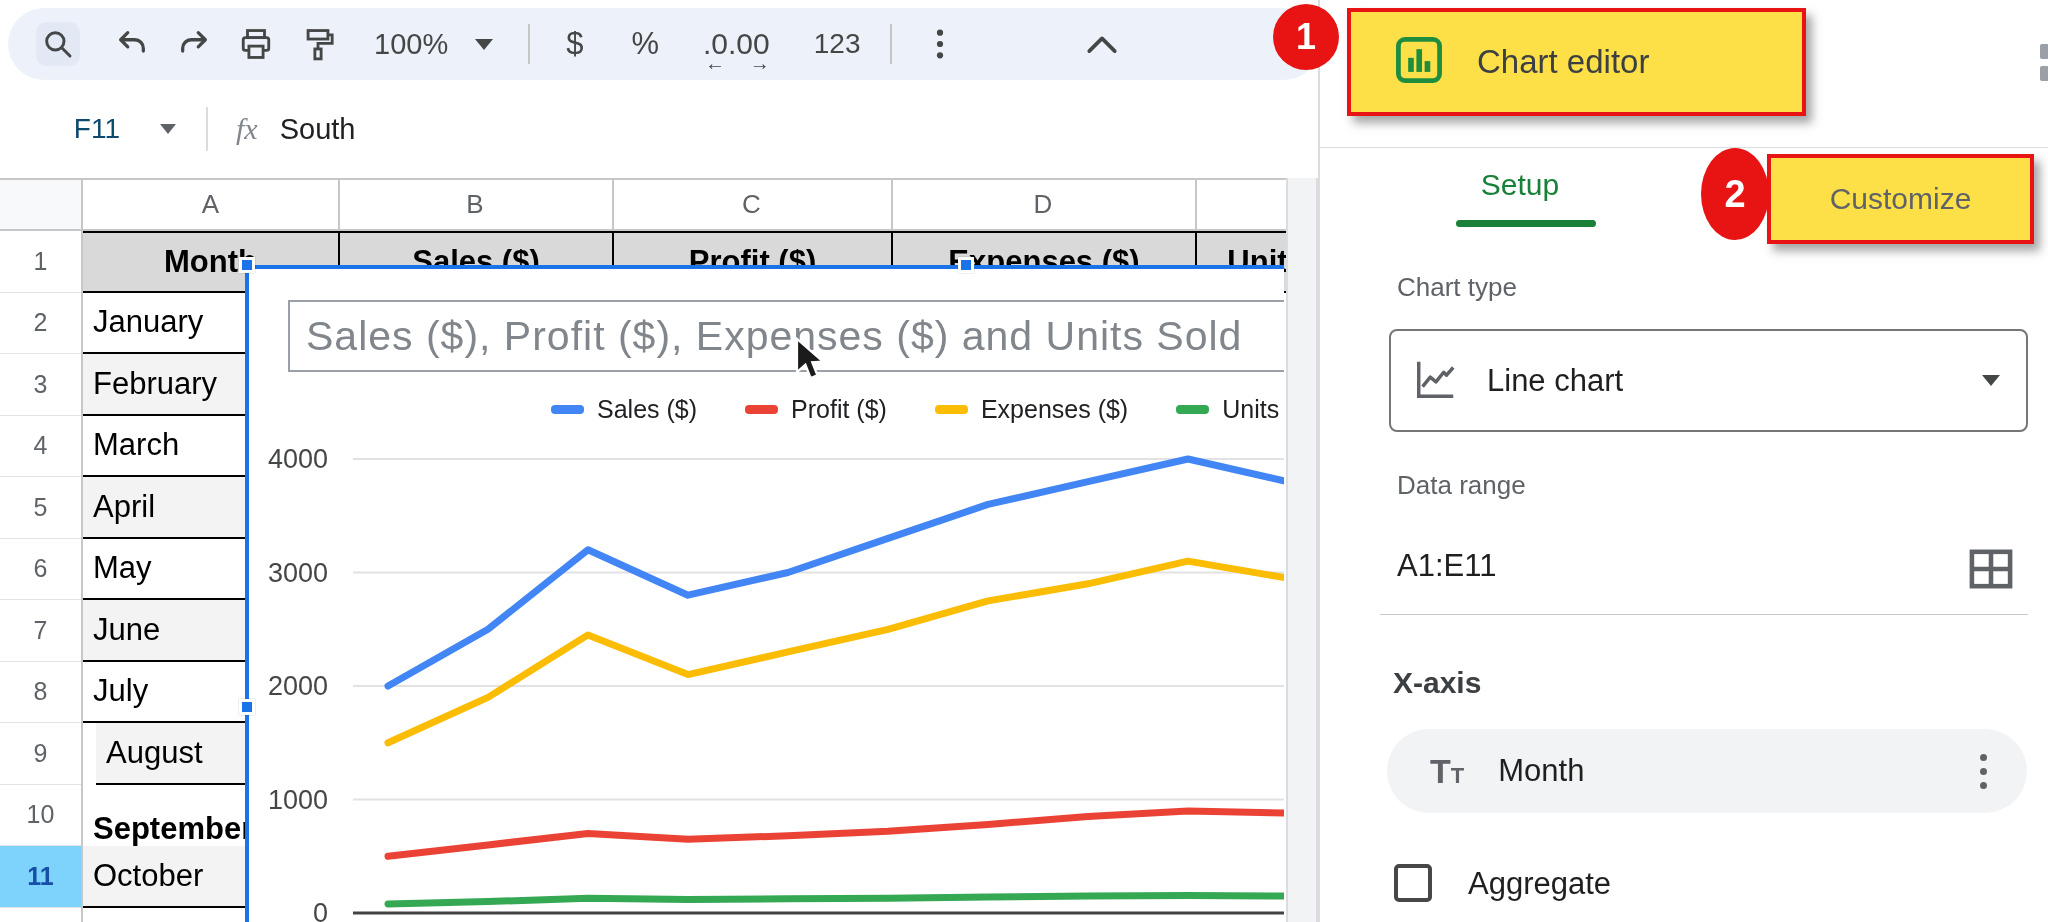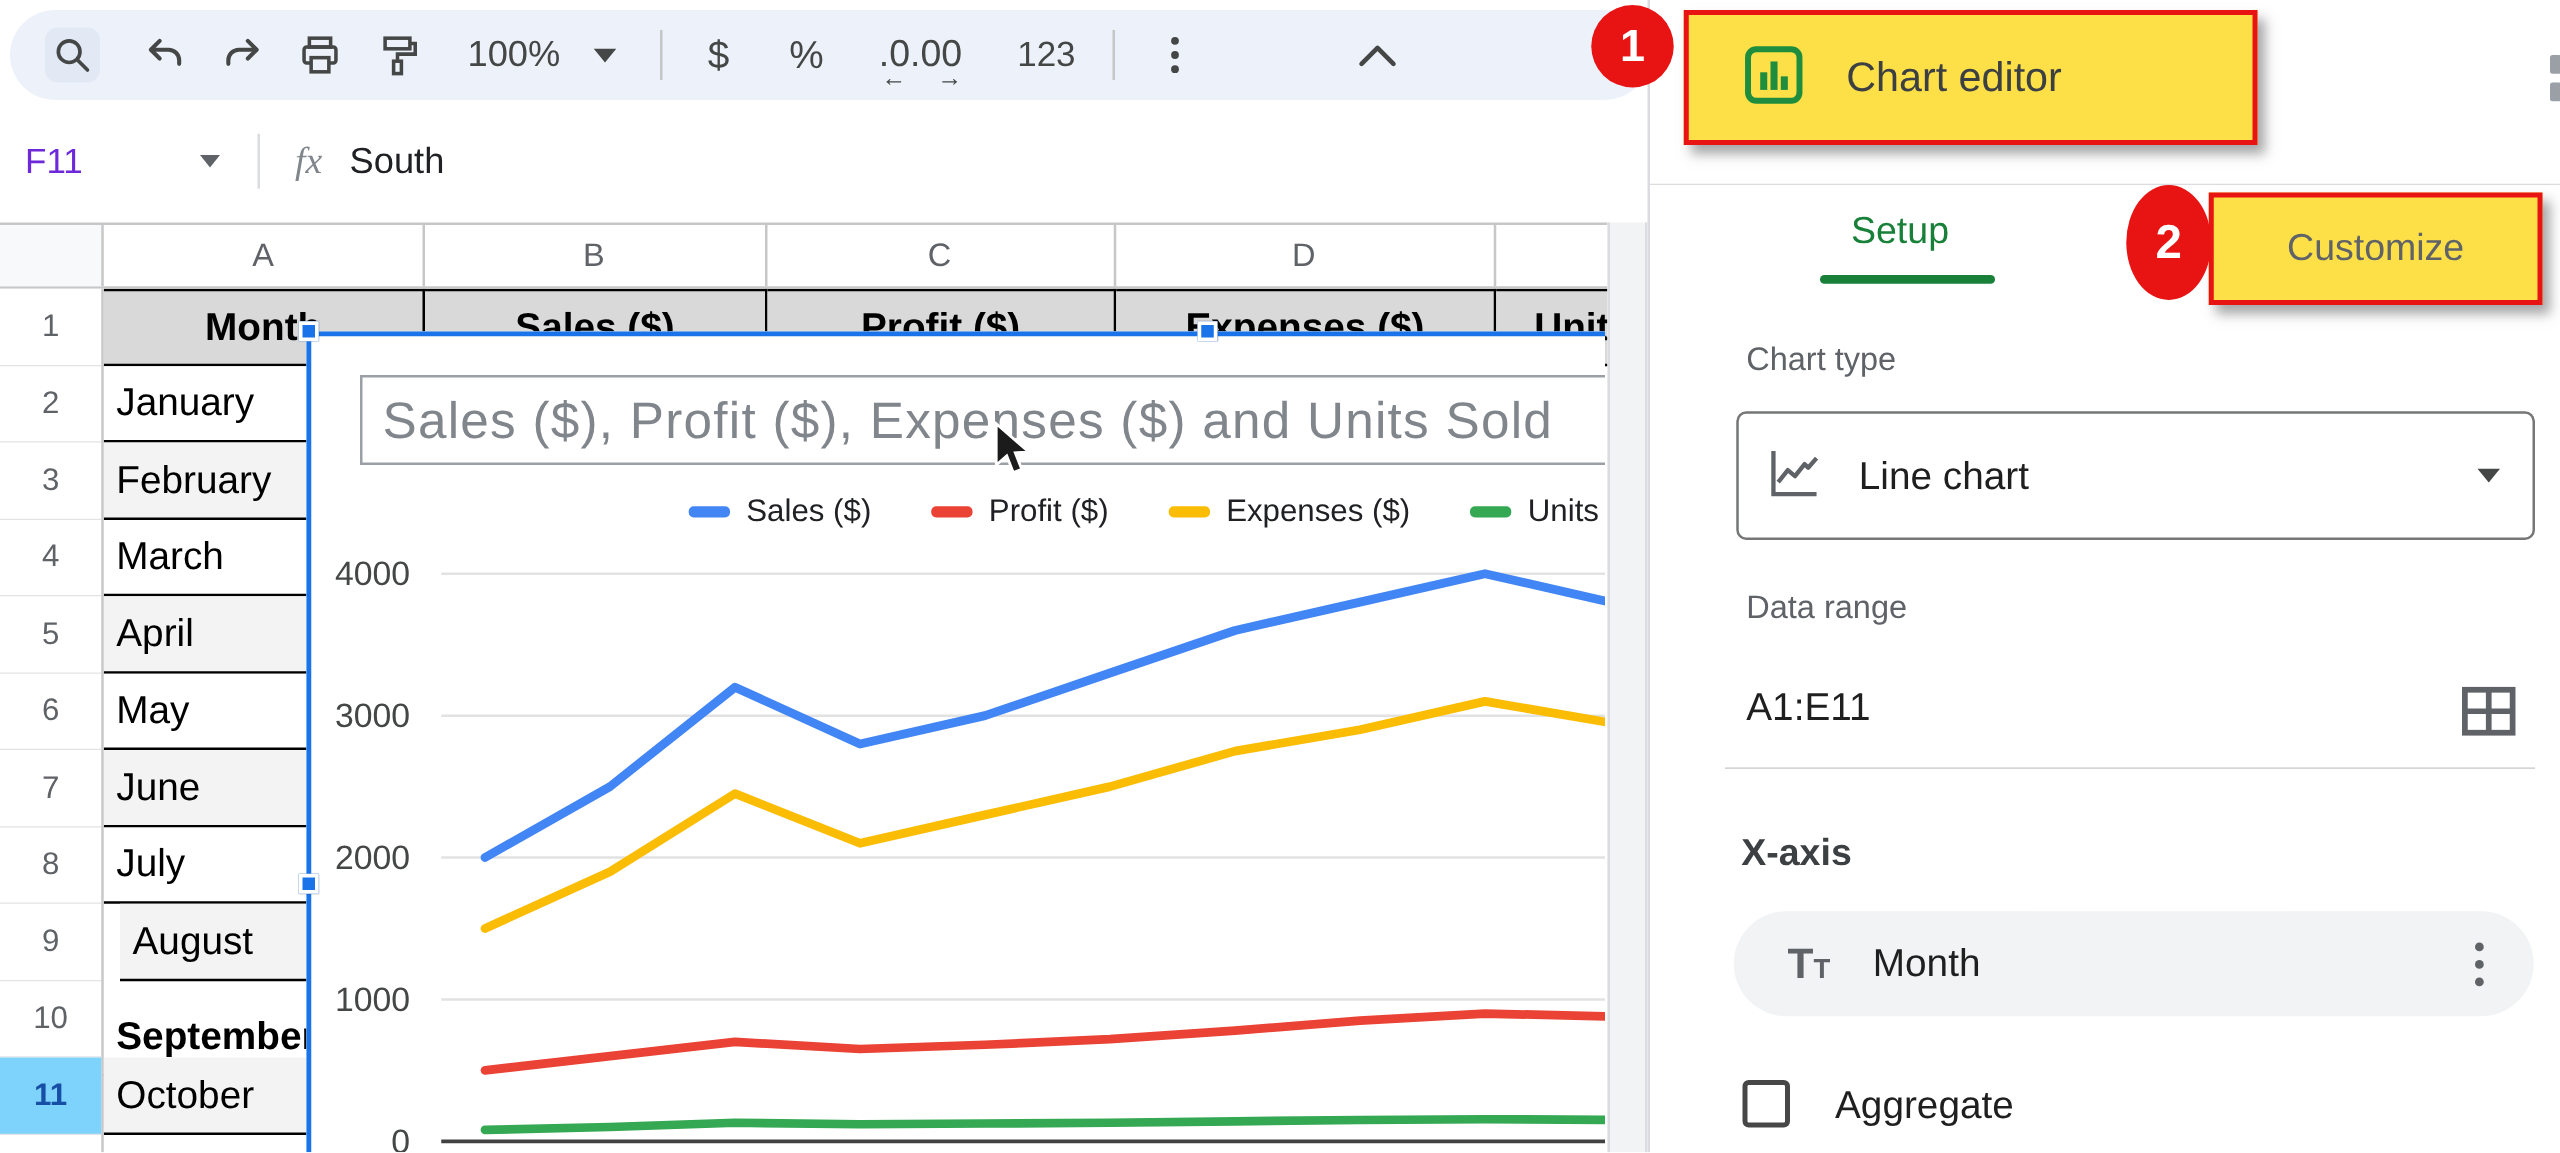--- a/index.html
+++ b/index.html
@@ -22,21 +22,21 @@
   
   .ann-circle { position:absolute; background:#e81313; color:#fff; font-weight:bold;
     display:flex; align-items:center; justify-content:center; border-radius:50%; z-index:60; }
   #circle1 { left:1273px; top:4px; width:66px; height:66px; font-size:36px; }
   #circle2 { left:1701px; top:148px; width:68px; height:92px; font-size:38px; border-radius:50%; }
   .ann-box { position:absolute; border:4px solid #e81313; background:#fde047;
     box-shadow:6px 7px 9px rgba(80,80,80,.5); z-index:50; }
   
   .formula-bar { position:absolute; left:0; top:80px; width:1286px; height:98px; background:#fff;
     display:flex; align-items:center; }
-  .namebox { width:120px; padding-left:20px; font-size:28px; color:#6d28d9; }
+  .namebox { width:120px; padding-left:20px; font-size:28px; color:#0c4a6e;text-align:right; }
   .fb-caret { margin-left:40px; }
   .fb-sep { width:2px; height:44px; background:#dadce0; margin-left:30px; }
   .fx { margin-left:28px; font-family:"Liberation Serif", serif; font-style:italic; font-size:30px; color:#80868b; }
   .fb-value { margin-left:22px; font-size:29px; color:#202124; }
   
   .col-headers { position:absolute; left:0; top:178px; width:1286px; height:53px; background:#fff;
     border-bottom:2px solid #c7c7c7; border-top:2px solid #c7c7c7; }
   .col-letter { position:absolute; top:0; height:100%; display:flex; align-items:center; justify-content:center;
     font-size:26px; color:#5f6368; }
   .col-line { position:absolute; top:0; width:2px; height:100%; background:#c7c7c7; }

